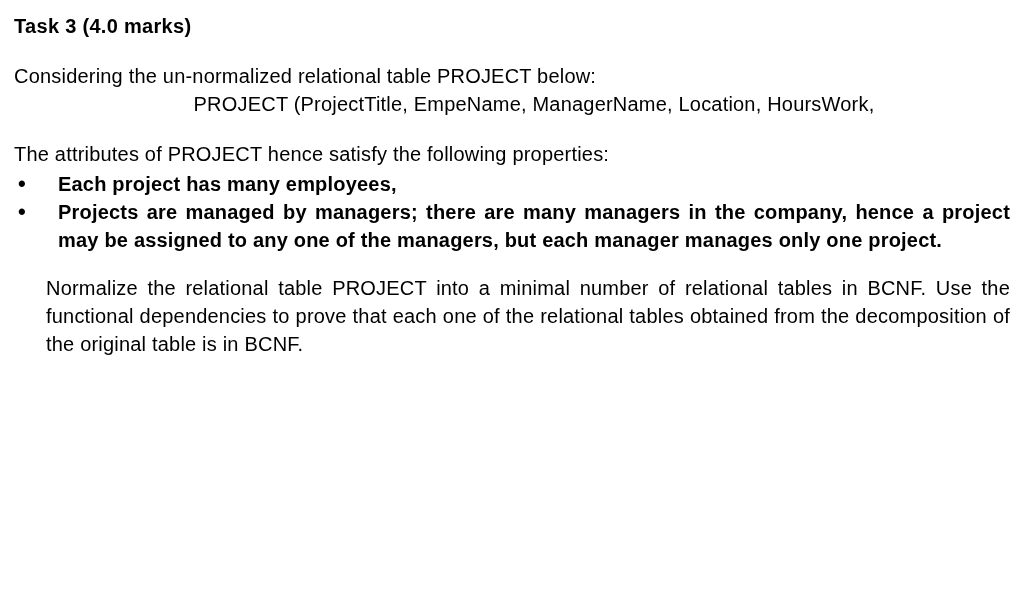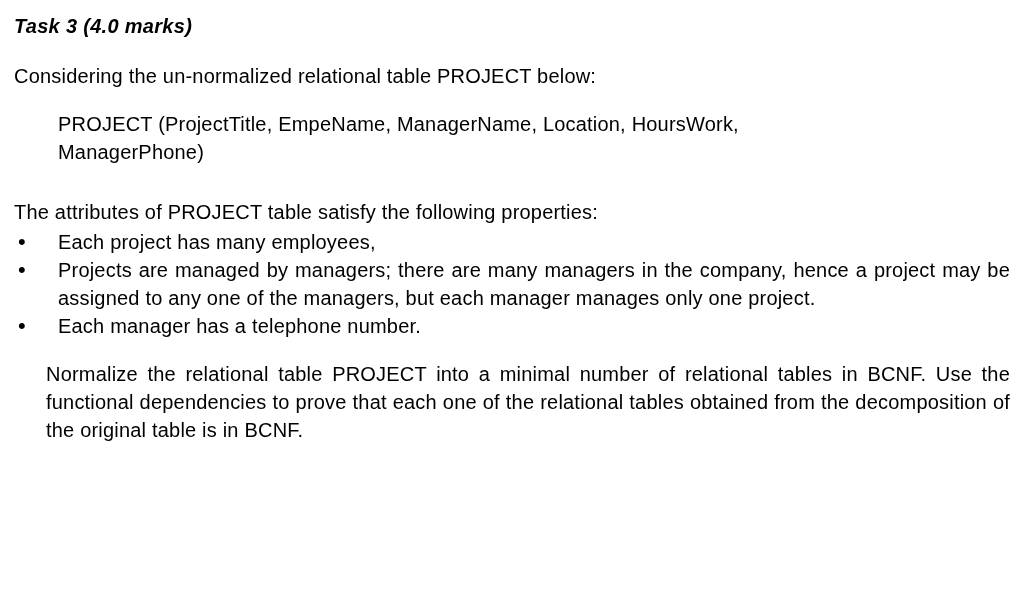--- a/index.html
+++ b/index.html
@@ -13,44 +13,44 @@
       line-height: 1.4;
       color: #000;
       background: #fff;
       padding: 12px 14px;
       width: 1024px;
     }
     .heading {
       font-weight: bold;
       margin-bottom: 22px;
       letter-spacing: 0.3px;
-      font-style: italic;
     }
     .intro {
-      margin-bottom: 20px;
       letter-spacing: 0.2px;
     }
     .schema {
       padding-left: 44px;
-      margin-bottom: 32px;
+      margin-bottom: 22px;
       letter-spacing: 0.2px;
+      text-align: center;
     }
     .properties-intro {
       margin-bottom: 2px;
       letter-spacing: 0.2px;
     }
     ul.bullets {
       list-style: none;
       padding: 0;
       margin: 0 0 20px 0;
     }
     ul.bullets li {
       position: relative;
       padding-left: 44px;
       letter-spacing: 0.2px;
+      font-weight: bold;
     }
     ul.bullets li::before {
       content: "•";
       position: absolute;
       left: 4px;
       top: 0;
       font-size: 22px;
       line-height: 1.3;
     }
     .justify {
@@ -64,24 +64,22 @@
   </style>
 </head>
 <body>
 
 <div class="heading">Task 3 (4.0 marks)</div>
 
 <div class="intro">Considering the un-normalized relational table PROJECT below:</div>
 
 <div class="schema">
   <div>PROJECT (ProjectTitle, EmpeName, ManagerName, Location, HoursWork,</div>
-  <div>ManagerPhone)</div>
 </div>
 
-<div class="properties-intro">The attributes of PROJECT table satisfy the following properties:</div>
+<div class="properties-intro">The attributes of PROJECT hence satisfy the following properties:</div>
 
 <ul class="bullets">
   <li>Each project has many employees,</li>
   <li class="justify">Projects are managed by managers; there are many managers in the company, hence a project may be assigned to any one of the managers, but each manager manages only one project.</li>
-  <li>Each manager has a telephone number.</li>
 </ul>
 
 <div class="final">Normalize the relational table PROJECT into a minimal number of relational tables in BCNF. Use the functional dependencies to prove that each one of the relational tables obtained from the decomposition of the original table is in BCNF.</div>
 
 </body></html>

